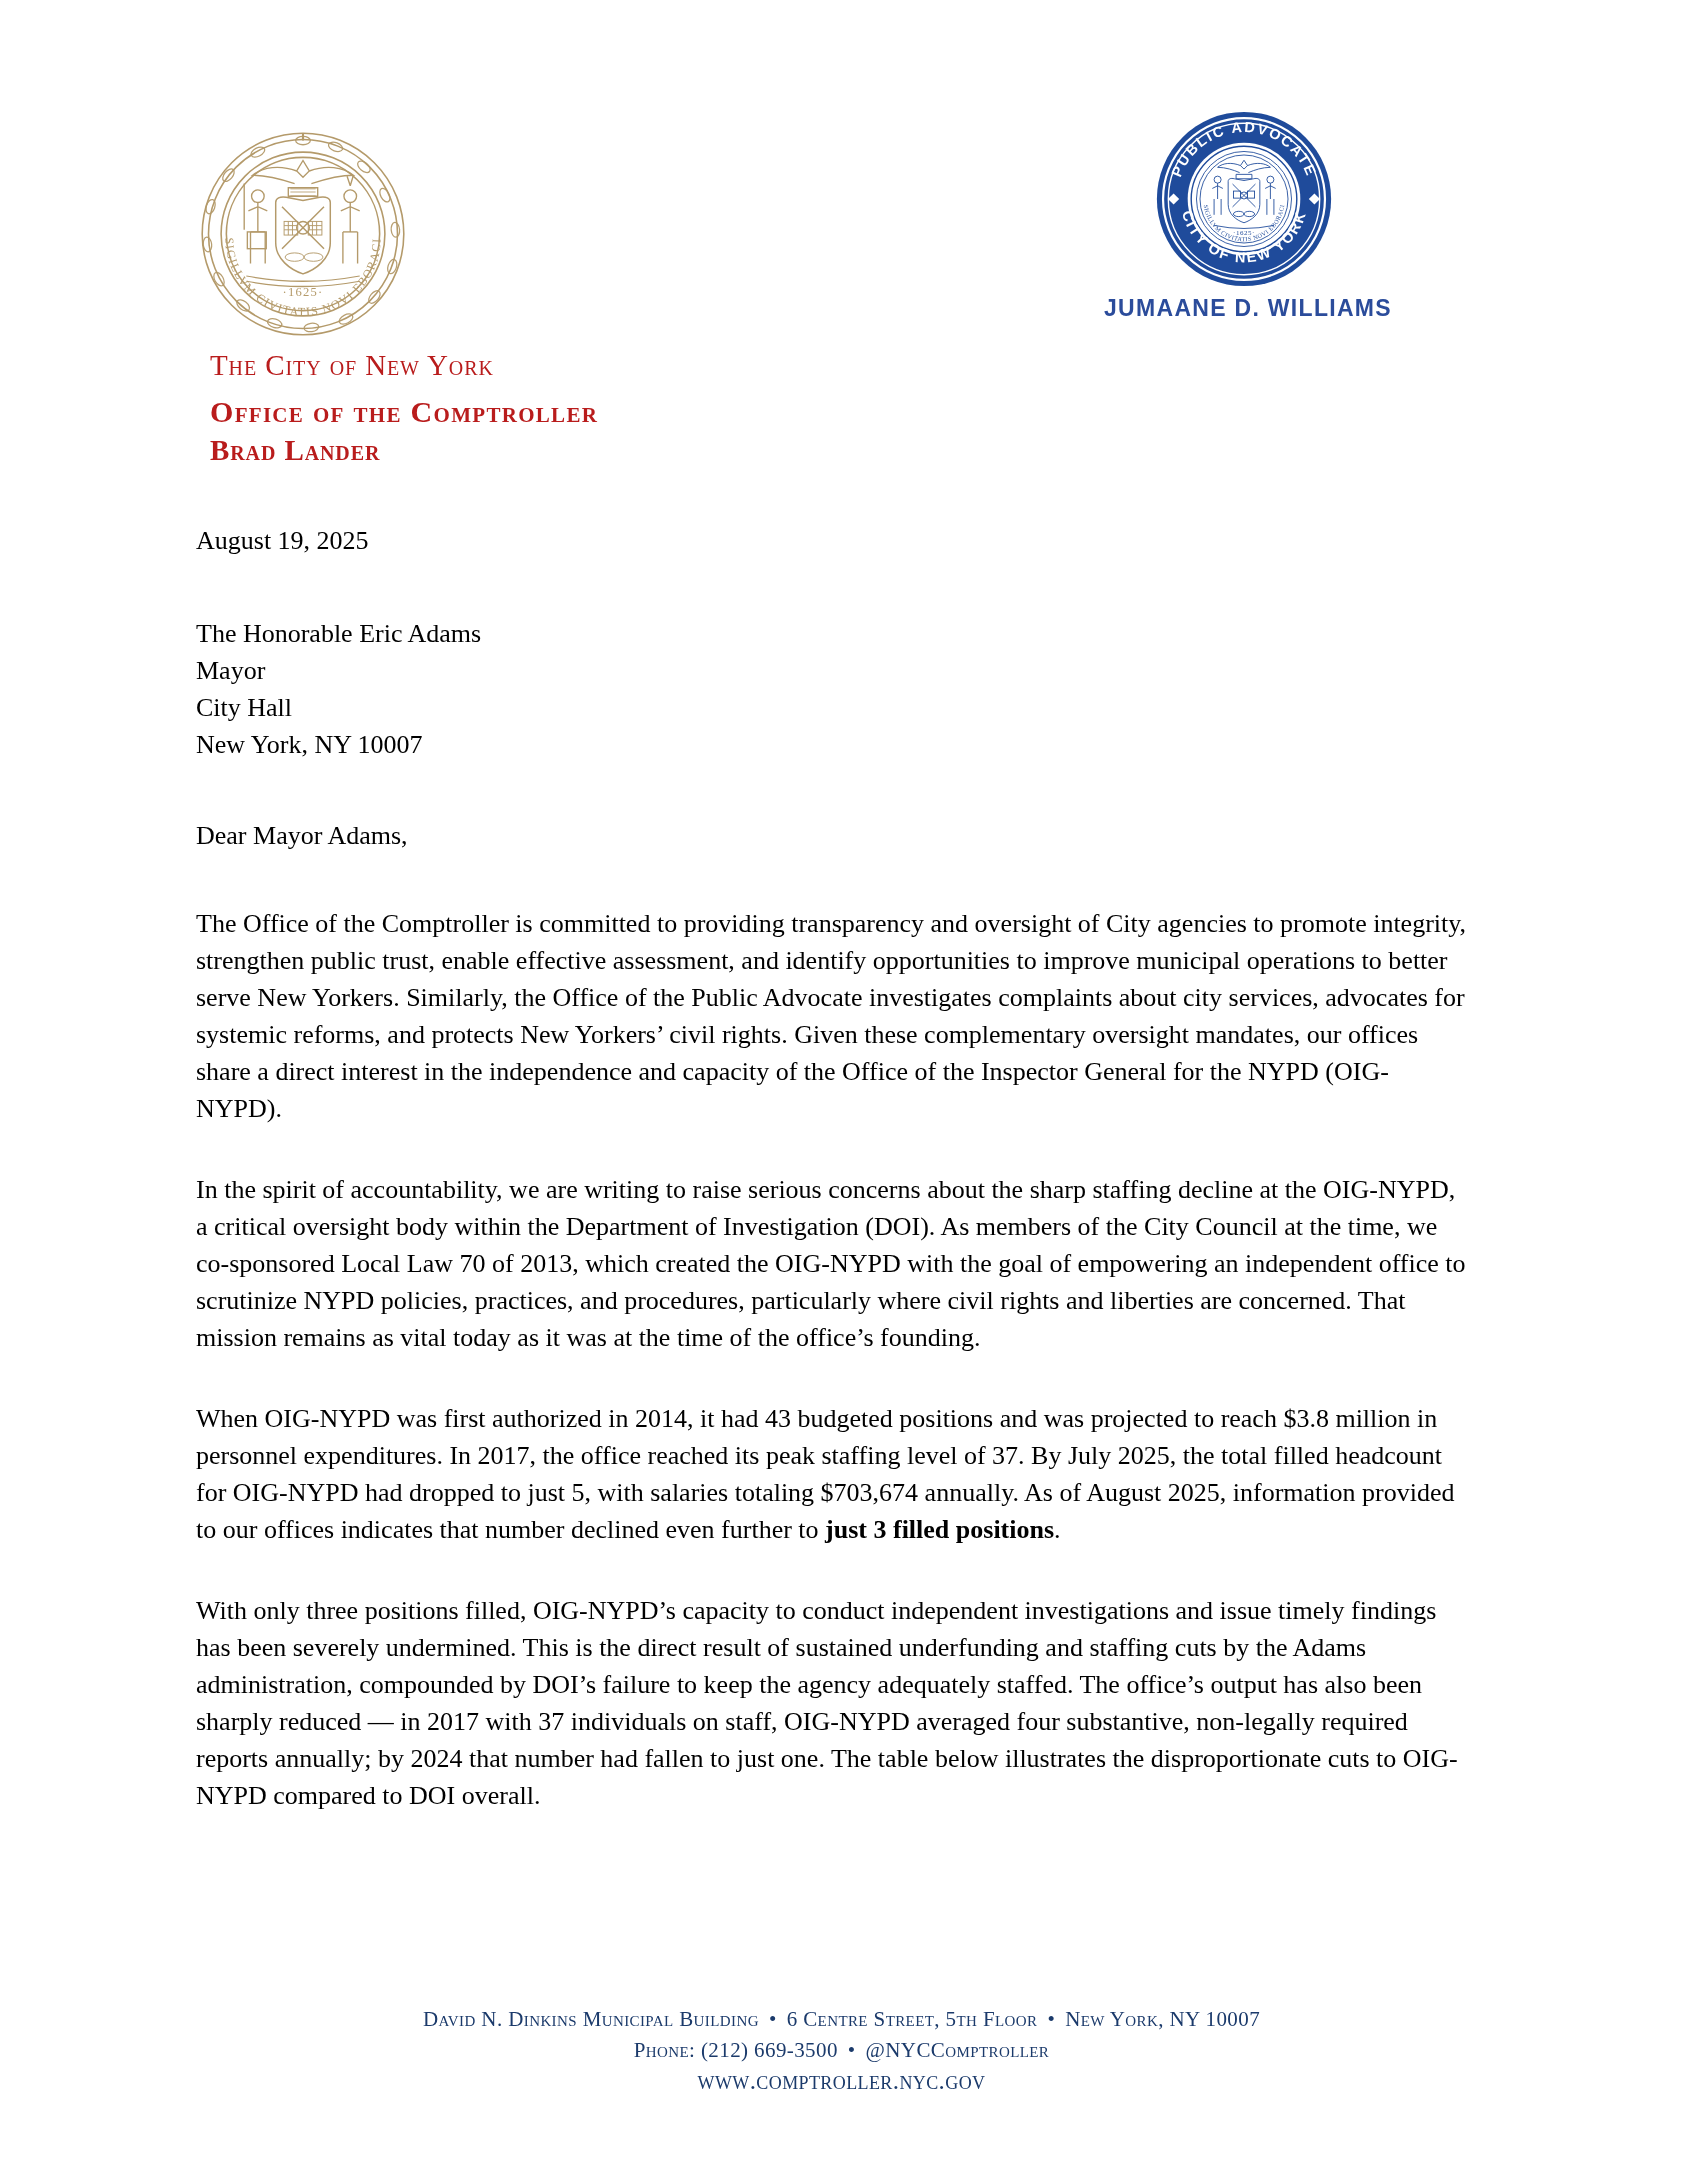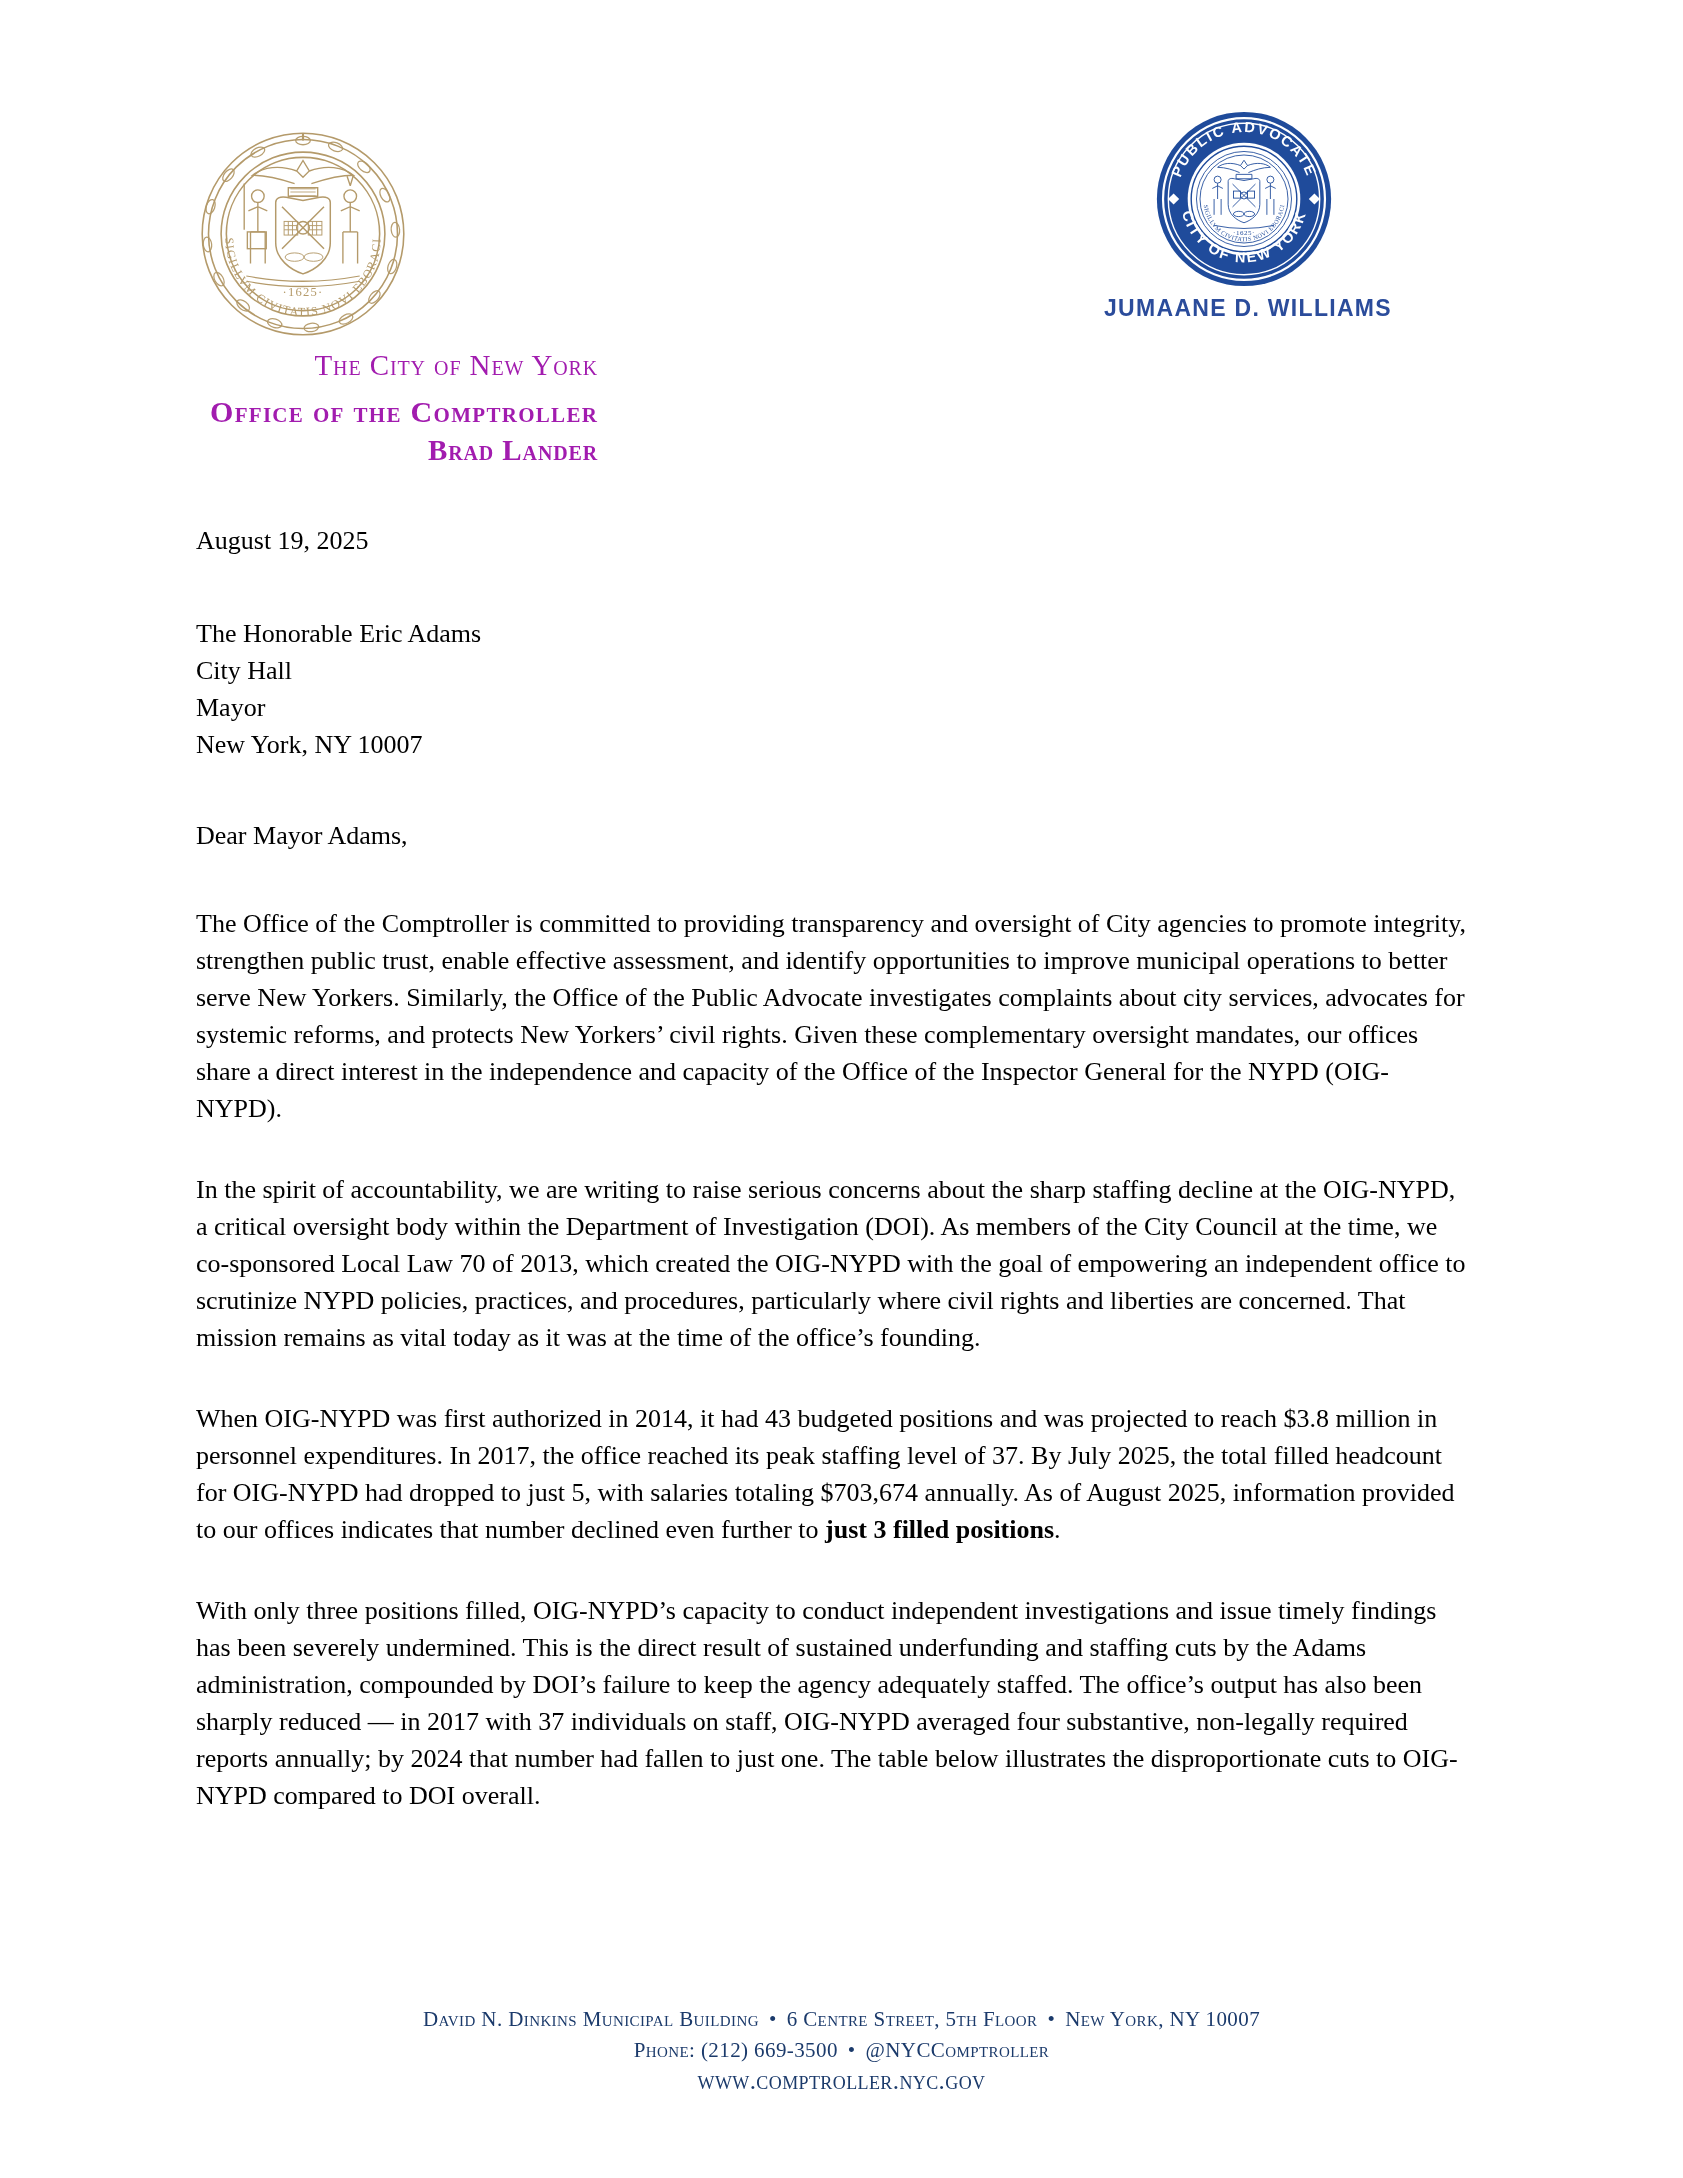--- a/index.html
+++ b/index.html
@@ -56,22 +56,21 @@
     font-size: 23px;
     letter-spacing: 1.3px;
     color: #2B4C9B;
     white-space: nowrap;
   }
 
   .masthead {
     position: absolute;
     left: 210px;
     top: 348px;
-    color: #a21caf;
-    text-align: right;
+    color: #b91c1c;
   }
   .masthead .line1 {
     font-size: 29px;
     font-variant: small-caps;
     letter-spacing: 0.9px;
     line-height: 1.18;
     white-space: nowrap;
   }
   .masthead .line2 {
     font-size: 30px;
@@ -314,22 +313,22 @@
       <div class="line3">Brad Lander</div>
     </div>
   </div>
 
   <div class="letter-body">
 
     <div class="date-line">August 19, 2025</div>
 
     <div class="recipient">
       <div>The Honorable Eric Adams</div>
+      <div>Mayor</div>
       <div>City Hall</div>
-      <div>Mayor</div>
       <div>New York, NY 10007</div>
     </div>
 
 
     <div class="salutation">Dear Mayor Adams,</div>
 
     <p class="para">The Office of the Comptroller is committed to providing transparency and oversight of City agencies to promote integrity, strengthen public trust, enable effective assessment, and identify opportunities to improve municipal operations to better serve New Yorkers. Similarly, the Office of the Public Advocate investigates complaints about city services, advocates for systemic reforms, and protects New Yorkers’ civil rights. Given these complementary oversight mandates, our offices share a direct interest in the independence and capacity of the Office of the Inspector General for the NYPD (OIG-NYPD).</p>
 
     <p class="para">In the spirit of accountability, we are writing to raise serious concerns about the sharp staffing decline at the OIG-NYPD, a critical oversight body within the Department of Investigation (DOI). As members of the City Council at the time, we co-sponsored Local Law 70 of 2013, which created the OIG-NYPD with the goal of empowering an independent office to scrutinize NYPD policies, practices, and procedures, particularly where civil rights and liberties are concerned. That mission remains as vital today as it was at the time of the office’s founding.</p>
 

